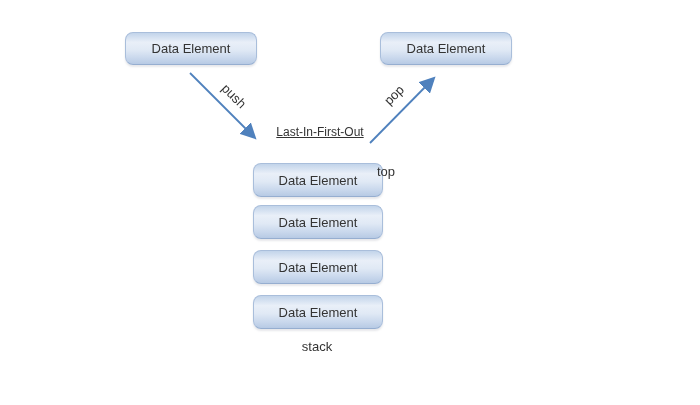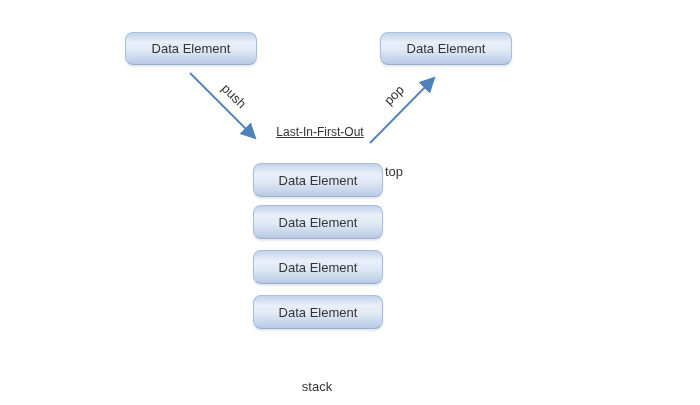--- a/index.html
+++ b/index.html
@@ -41,24 +41,24 @@
   .box-out{left:380px;top:32px;width:130px;height:31px;}
   .stack-item{left:253px;width:128px;height:32px;}
   .si-0{top:163px;}
   .si-1{top:205px;}
   .si-2{top:250px;}
   .si-3{top:295px;}
   .lifo-label{
     position:absolute;left:250px;top:125px;width:140px;
     text-align:center;font-size:12px;text-decoration:underline;
   }
-  .top-label{position:absolute;left:385px;top:164px;font-size:13px;}
+  .top-label{position:absolute;left:377px;top:164px;font-size:13px;}
   .stack-label{
     position:absolute;left:253px;top:339px;width:128px;
-    text-align:center;font-size:13px;margin-top:40px;
+    text-align:center;font-size:13px;
   }
   .push-label{
     position:absolute;left:234px;top:96px;font-size:13px;
     transform:translate(-50%,-50%) rotate(45deg);
   }
   .pop-label{
     position:absolute;left:394px;top:95px;font-size:13px;
     transform:translate(-50%,-50%) rotate(-45deg);
   }
 </style>

